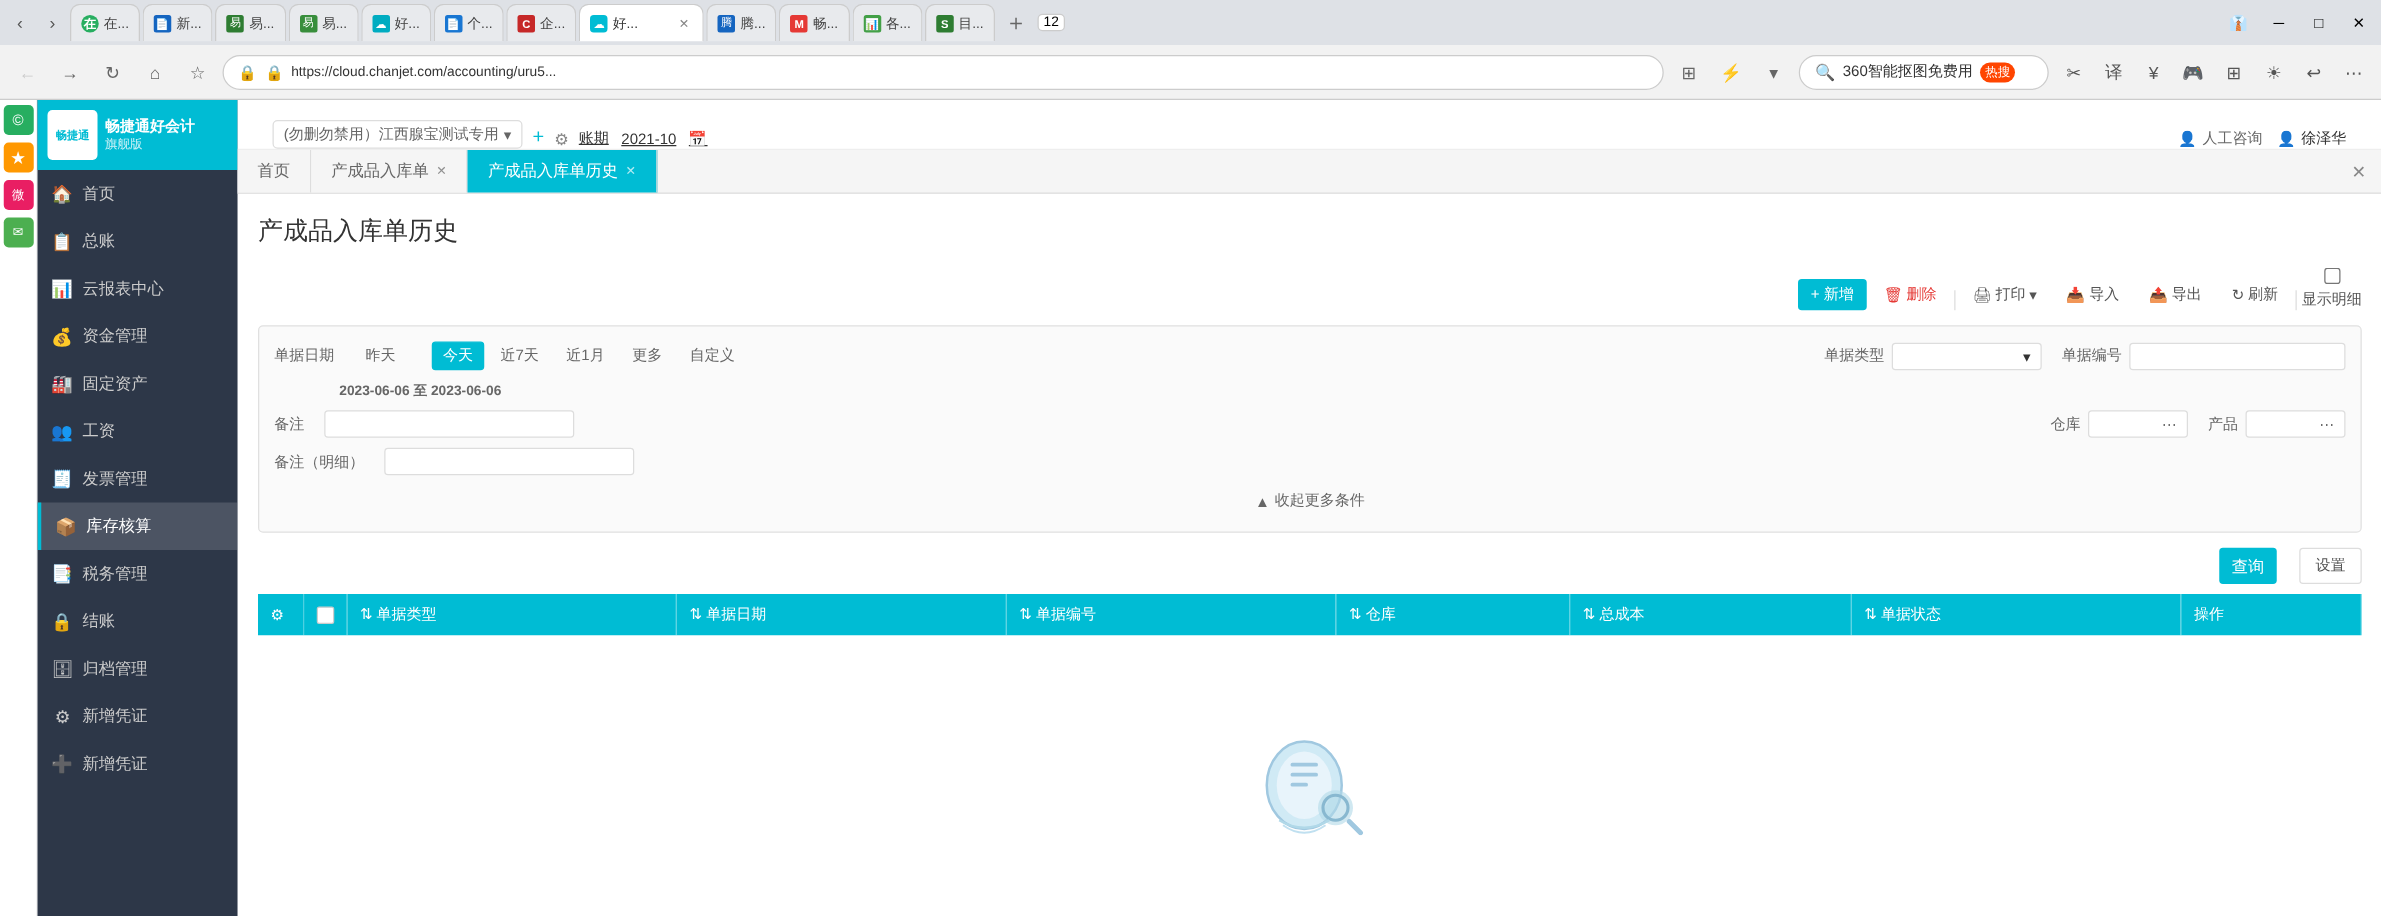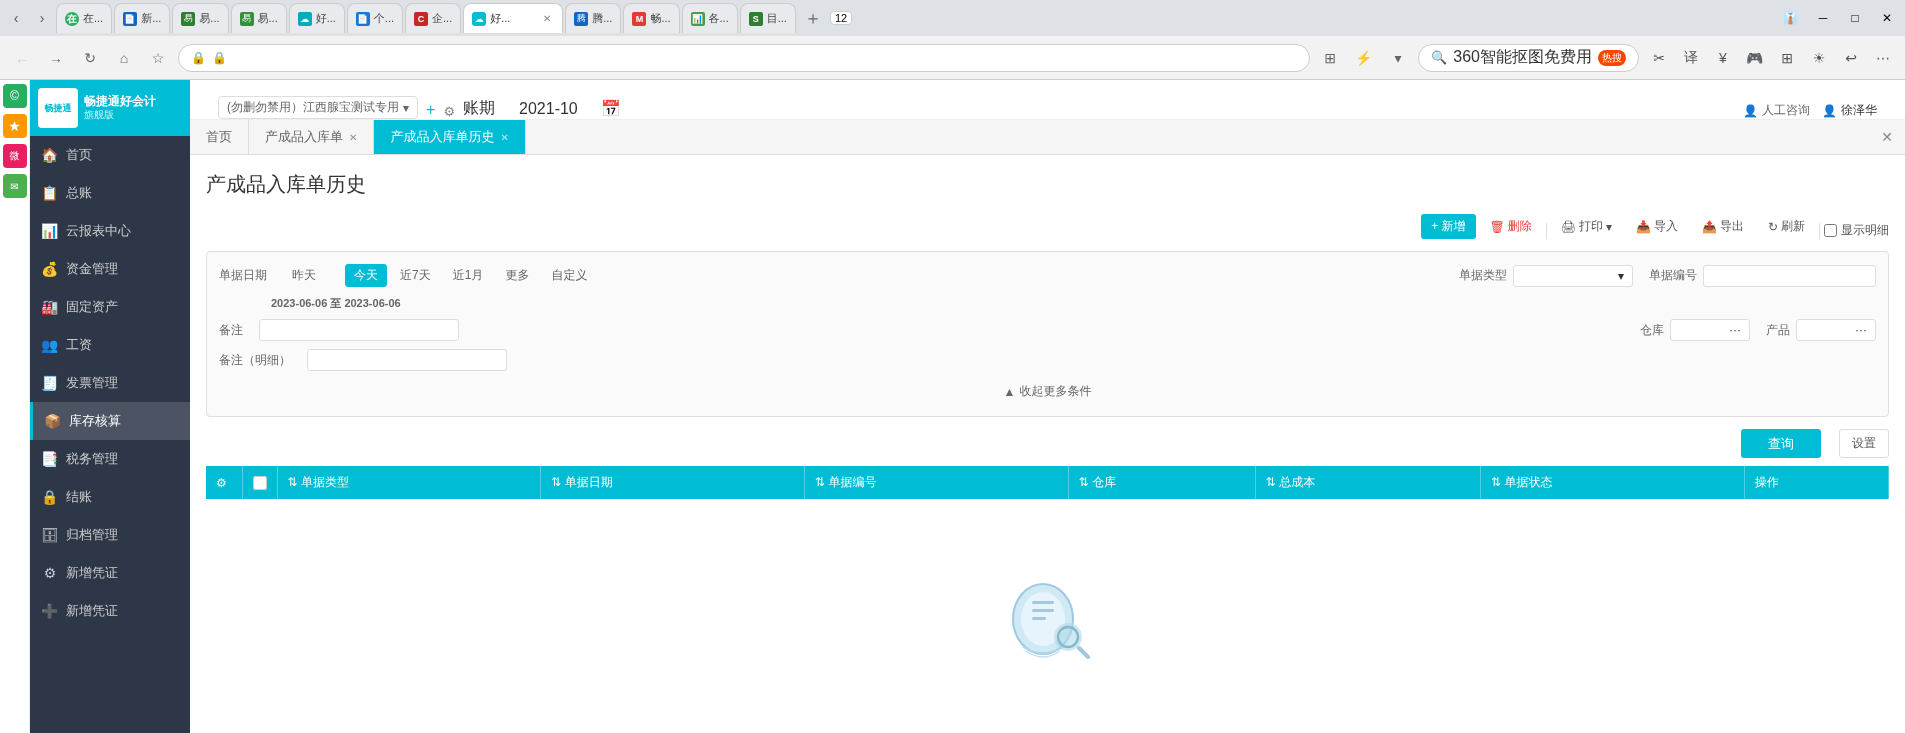--- a/index.html
+++ b/index.html
@@ -20,21 +20,21 @@
 
     
     .address-bar { background: #f2f2f2; height: 44px; display: flex; align-items: center; padding: 0 8px; gap: 6px; border-bottom: 1px solid #ccc; }
     .nav-btn { width: 28px; height: 28px; display: flex; align-items: center; justify-content: center; color: #666; cursor: pointer; border-radius: 50%; font-size: 14px; }
     .nav-btn.disabled { color: #ccc; cursor: default; }
     .address-input { flex: 1; height: 28px; background: #fff; border: 1px solid #ccc; border-radius: 20px; padding: 0 12px; font-size: 12px; display: flex; align-items: center; gap: 6px; }
     .address-text { flex: 1; color: #333; font-size: 11px; }
     .toolbar-icons { display: flex; gap: 4px; align-items: center; }
     .toolbar-icon { width: 28px; height: 28px; display: flex; align-items: center; justify-content: center; cursor: pointer; border-radius: 4px; font-size: 14px; color: #555; }
     .search-bar { background: #fff; border: 1px solid #ccc; border-radius: 20px; padding: 0 12px; height: 28px; display: flex; align-items: center; gap: 6px; min-width: 200px; }
-    .search-text { font-size: 16px; color: #333; }
+    .search-text { font-size: 12px; color: #333; }
     .hot-badge { background: #ff4500; color: #fff; font-size: 10px; padding: 1px 4px; border-radius: 8px; }
 
     
     .app-layout { display: flex; flex: 1; overflow: hidden; background: #f5f5f5; }
 
     
     .left-icons { width: 30px; background: #fff; display: flex; flex-direction: column; align-items: center; padding: 4px 0; gap: 6px; border-right: 1px solid #eee; }
     .left-icon { width: 24px; height: 24px; border-radius: 4px; display: flex; align-items: center; justify-content: center; cursor: pointer; font-size: 14px; }
 
     
@@ -47,21 +47,21 @@
     .sidebar-item { display: flex; align-items: center; gap: 8px; padding: 10px 12px; color: #ccc; cursor: pointer; font-size: 13px; }
     .sidebar-item.active { background: rgba(255,255,255,0.15); color: #fff; border-left: 3px solid #00bcd4; }
     .sidebar-item-icon { width: 16px; height: 16px; display: flex; align-items: center; justify-content: center; font-size: 14px; }
 
     
     .main-content { flex: 1; display: flex; flex-direction: column; overflow: hidden; }
 
     
     .app-topbar { background: #fff; height: 40px; display: flex; align-items: flex-end; padding: 0 28px; border-bottom: 1px solid #eee; gap: 8px; }
     .company-selector { display: flex; align-items: center; gap: 4px; color: #666; font-size: 12px; cursor: pointer; border: 1px solid #ddd; border-radius: 4px; padding: 2px 8px; }
-    .period-selector { display: flex; align-items: center; gap: 20px; color: #333; font-size: 16px; }
+    .period-selector { display: flex; align-items: center; gap: 6px; color: #333; font-size: 12px; text-decoration: underline; }
     .app-topbar-right { margin-left: auto; display: flex; align-items: center; gap: 12px; }
     .user-service { display: flex; align-items: center; gap: 4px; color: #666; font-size: 12px; cursor: pointer; }
     .user-name { color: #333; font-size: 12px; cursor: pointer; }
 
     
     .content-tabs { background: #f5f5f5; display: flex; align-items: center; border-bottom: 1px solid #ddd; }
     .content-tab { padding: 8px 16px; font-size: 13px; color: #666; cursor: pointer; border-right: 1px solid #ddd; background: #f5f5f5; display: flex; align-items: center; gap: 6px; }
     .content-tab.active { background: #00bcd4; color: #fff; }
     .content-tab-close { font-size: 10px; opacity: 0.7; }
     .tab-panel-close { margin-left: auto; padding: 4px 12px; font-size: 14px; color: #888; cursor: pointer; }
@@ -184,20 +184,21 @@
 
   <div class="address-bar">
     <div class="nav-btn disabled">←</div>
     <div class="nav-btn">→</div>
     <div class="nav-btn">↻</div>
     <div class="nav-btn">⌂</div>
     <div class="nav-btn">☆</div>
     <div class="address-input">
       <span style="color:#27ae60;font-size:12px;">🔒</span>
       <span style="font-size:12px;color:#666;">🔒</span>
+      <span class="address-text">https://cloud.chanjet.com/accounting/uru5...</span>
     </div>
     <div class="nav-btn">⊞</div>
     <div class="nav-btn">⚡</div>
     <div class="nav-btn">▾</div>
 
     <div class="search-bar">
       <span>🔍</span>
       <span class="search-text">360智能抠图免费用</span>
       <span class="hot-badge">热搜</span>
     </div>
@@ -339,21 +340,21 @@
           </div>
           <div style="display:flex;gap:4px;align-items:flex-end;">
             <button class="toolbar-btn primary">+ 新增</button>
             <button class="toolbar-btn danger">🗑 <span>删除</span></button>
             <div class="toolbar-btn-sep"></div>
             <button class="toolbar-btn">🖨 <span>打印</span> ▾</button>
             <button class="toolbar-btn">📥 <span>导入</span></button>
             <button class="toolbar-btn">📤 <span>导出</span></button>
             <button class="toolbar-btn">↻ <span>刷新</span></button>
             <div class="toolbar-btn-sep"></div>
-            <label style="display:flex;align-items:center;gap:4px;font-size:12px;color:#555;cursor:pointer;">
+            <label style="display:flex;align-items:center;gap:4px;font-size:12px;color:#555;cursor:pointer;flex-direction:column;">
               <input type="checkbox" style="">
               <span>显示明细</span>
             </label>
           </div>
         </div>
 
         <div class="filter-area">
 
           <div class="filter-row">
             <span class="filter-label">单据日期</span>
@@ -412,21 +413,21 @@
 
           <div class="collapse-row">
             <button class="collapse-btn">
               <span>▲</span>
               <span>收起更多条件</span>
             </button>
           </div>
         </div>
 
         <div style="display:flex;justify-content:flex-end;gap:6px;margin-bottom:8px;">
-          <button style="background:#00bcd4;color:#fff;border:none;padding:5px 27px;border-radius:3px;font-size:13px;cursor:pointer;">查询</button>
+          <button style="background:#00bcd4;color:#fff;border:none;padding:5px 10px;border-radius:3px;font-size:13px;cursor:pointer;">查询</button>
           <button style="background:#fff;border:1px solid #ddd;color:#555;padding:5px 12px;border-radius:3px;font-size:12px;cursor:pointer;margin-left:12px;">设置</button>
         </div>
 
         <div style="overflow-x:auto;">
           <table class="data-table">
             <thead>
               <tr>
                 <th class="th-settings">⚙</th>
                 <th class="th-checkbox"><div class="cb"></div></th>
                 <th>

